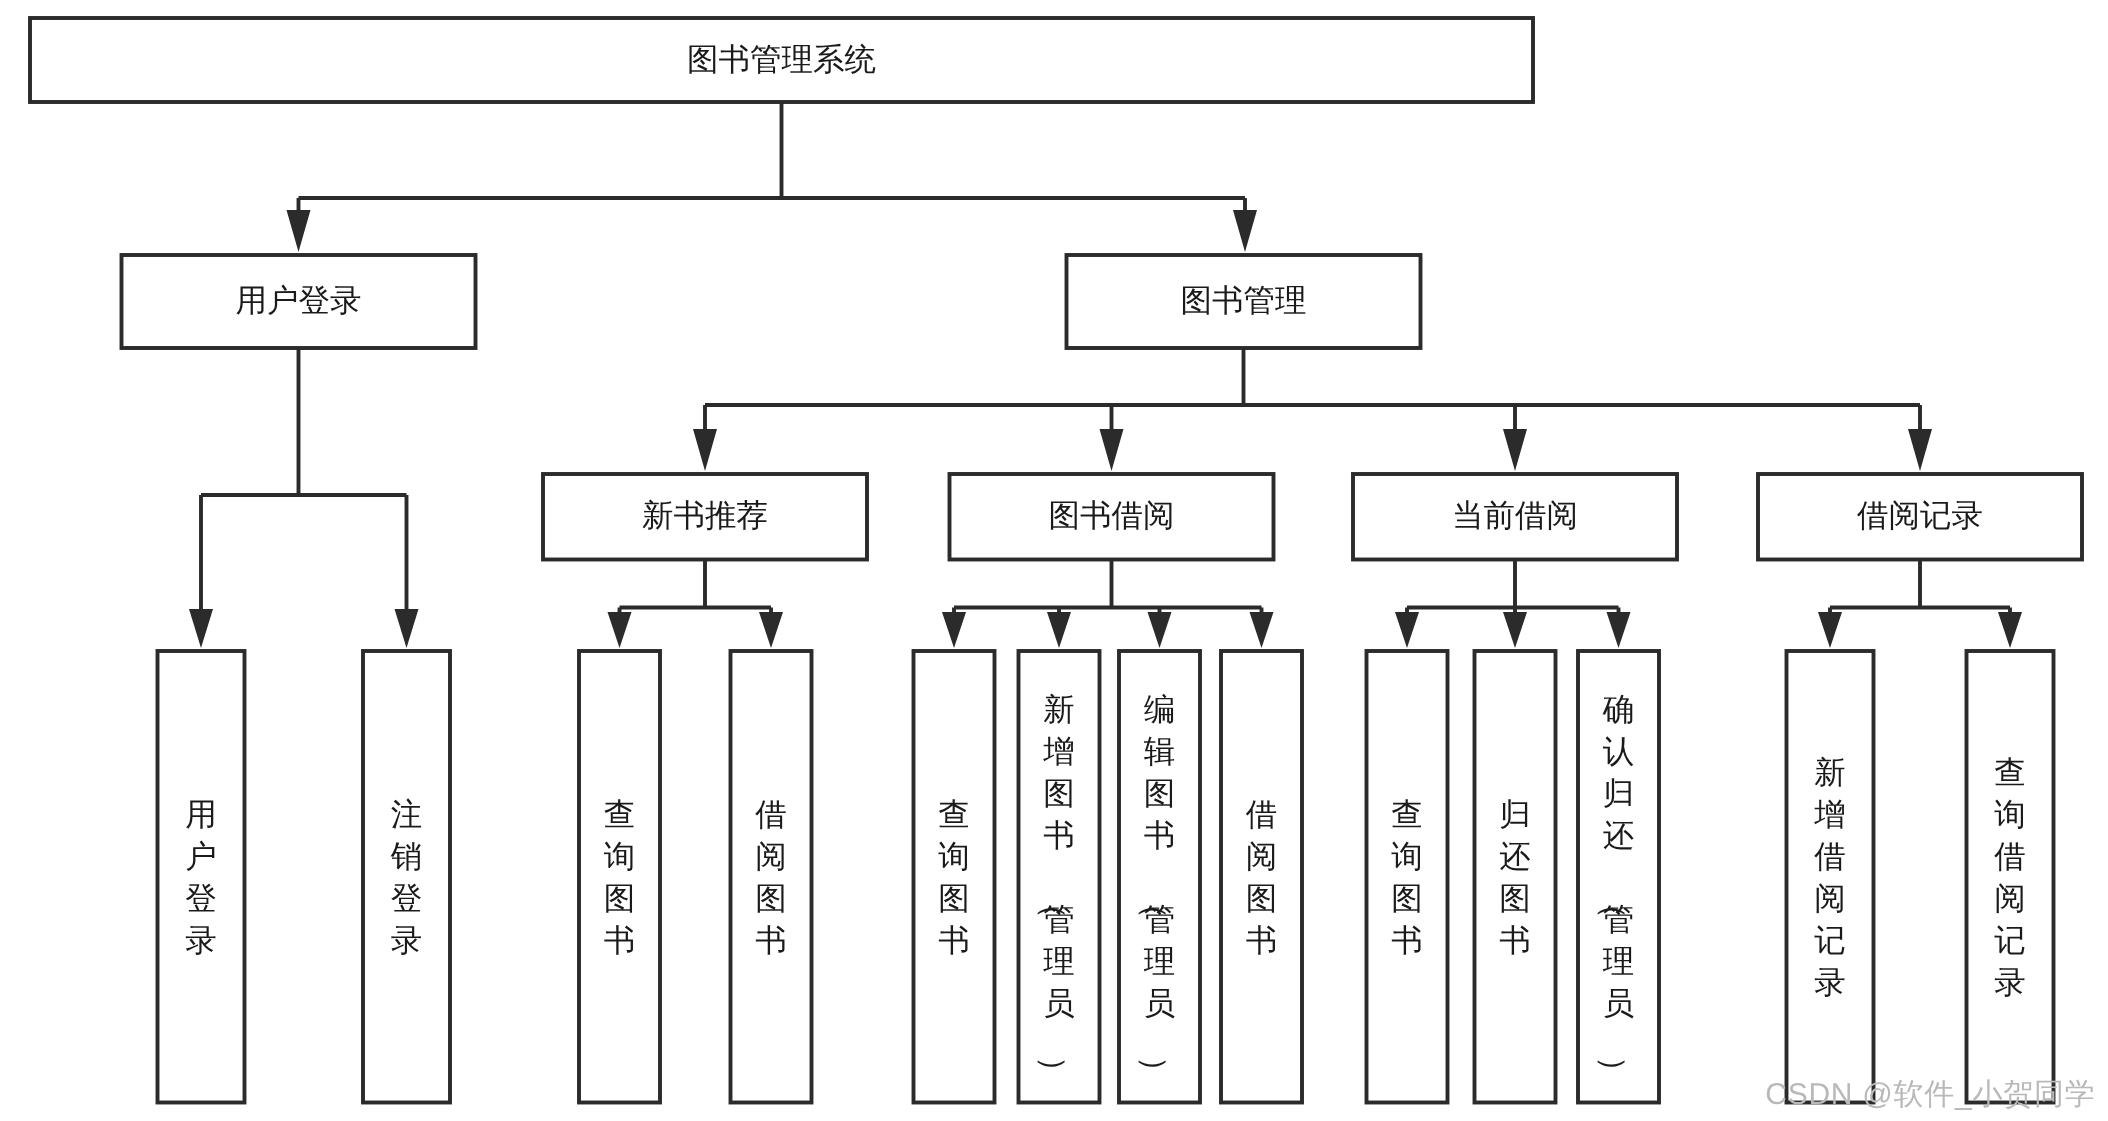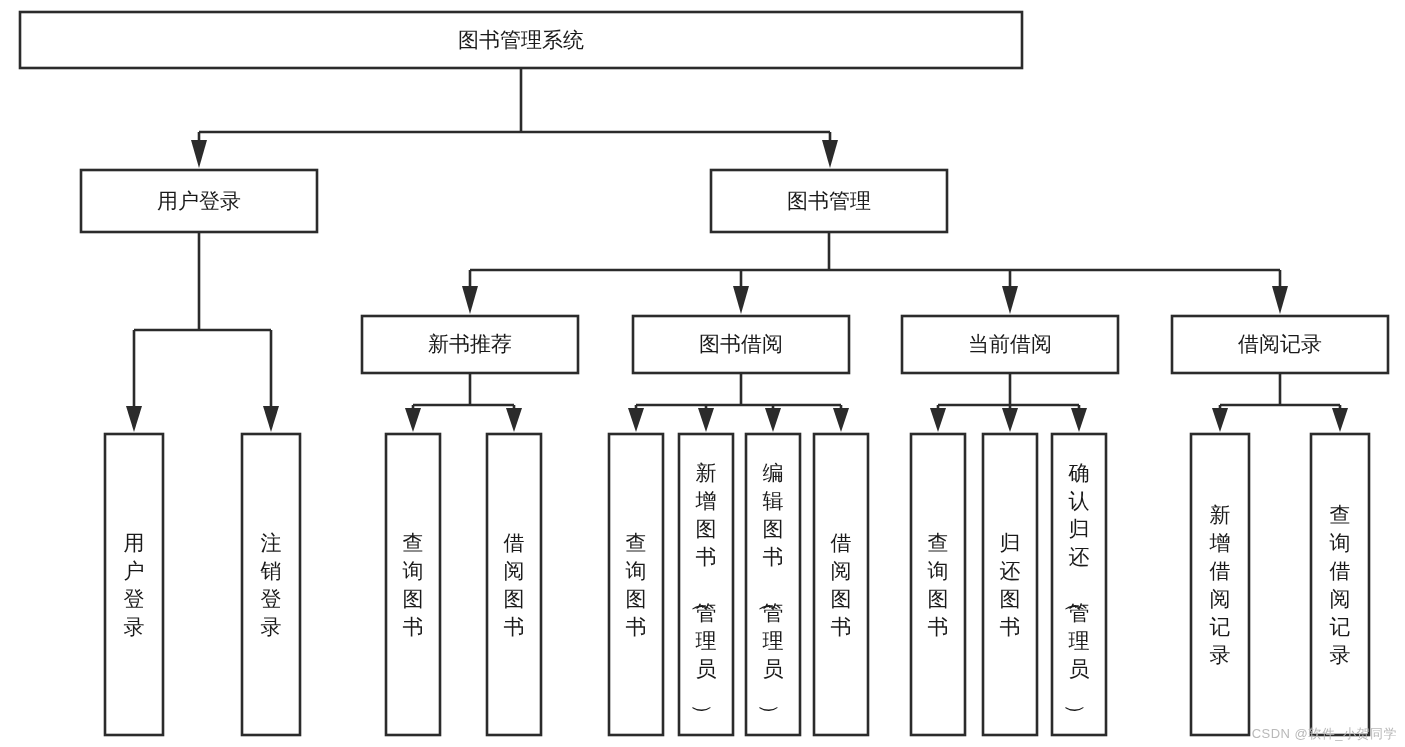--- a/index.html
+++ b/index.html
@@ -53,21 +53,21 @@
     font-family: "Liberation Sans", "DejaVu Sans", sans-serif;
     font-size: 21px;
     fill: #1a1a1a;
     text-anchor: middle;
   }
   .watermark {
     position: absolute;
     right: 8px;
     bottom: 4px;
     font-family: "Liberation Sans", "DejaVu Sans", sans-serif;
-    font-size: 13px;
+    font-size: 20px;
     color: #b9b9b9;
     letter-spacing: 0.5px;
     white-space: nowrap;
     user-select: none;
   }
 </style>
 </head>
 <body>
 
 <div id="diagram-root">

